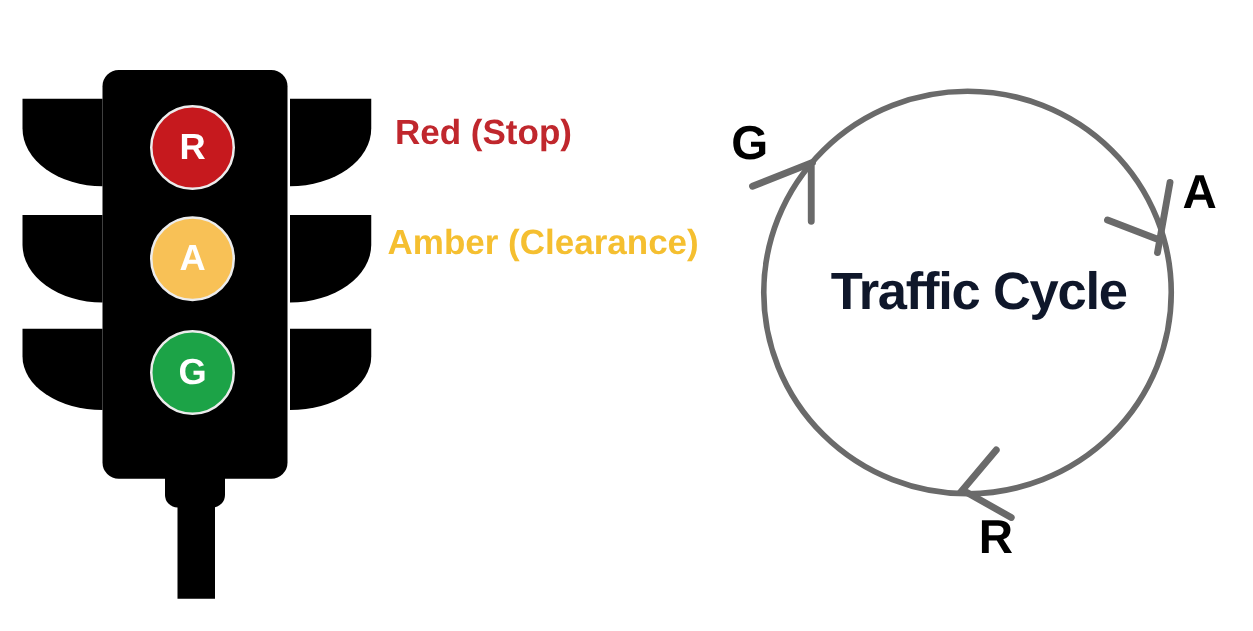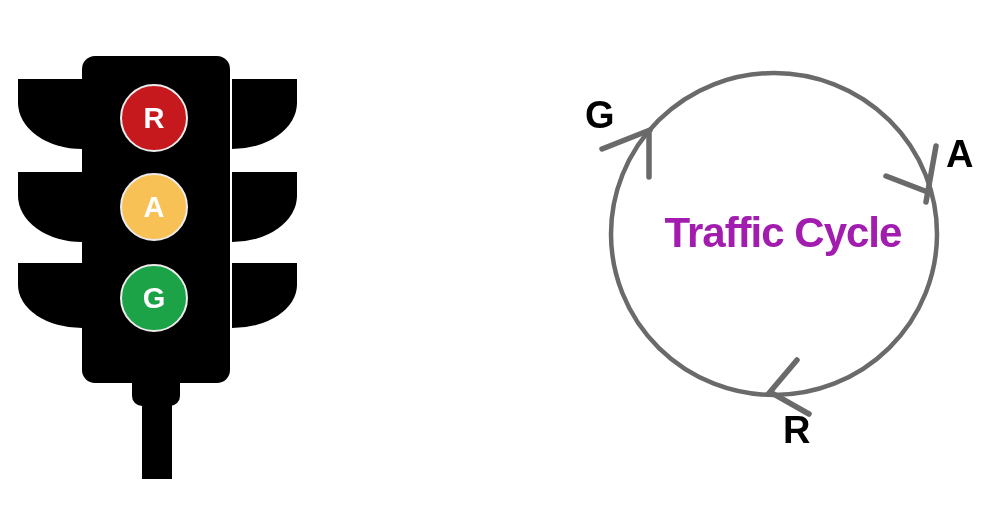--- a/index.html
+++ b/index.html
@@ -61,27 +61,29 @@
   <div class="light l-red" style="background-color: rgb(198, 25, 30);">
     <span>R</span>
   </div>
   <div class="light l-amber" style="background-color: rgb(248, 193, 86);">
     <span>A</span>
   </div>
   <div class="light l-green" style="background-color: rgb(28, 163, 71);">
     <span>G</span>
   </div>
 
+  <div class="llabel lab-red" style="color: rgb(192, 39, 45);">Red (Stop)</div>
+  <div class="llabel lab-amber" style="color: rgb(245, 191, 48);">Amber (Clearance)</div>
 
   <svg class="cycle-svg" width="1002" height="505" viewBox="0 0 1002 505">
     <ellipse cx="774" cy="234" rx="163" ry="161" fill="none" stroke-width="4.5" style="stroke: rgb(106, 106, 106);"></ellipse>
     <path d="M602,149 L650,130 M649,131 L649,177" fill="none" stroke-width="5.5" stroke-linecap="round" style="stroke: rgb(106, 106, 106);"></path>
     <path d="M886,176 L925,191 M936,146 L926,202" fill="none" stroke-width="5.5" stroke-linecap="round" style="stroke: rgb(106, 106, 106);"></path>
     <path d="M797,360 L770,392 L809,414" fill="none" stroke-width="5.5" stroke-linecap="round" style="stroke: rgb(106, 106, 106);"></path>
   </svg>
 
   <div class="cycle-letter cl-g">G</div>
   <div class="cycle-letter cl-a">A</div>
   <div class="cycle-letter cl-r">R</div>
 
-  <div class="cycle-title" style="color: #a21caf;">Traffic Cycle</div>
+  <div class="cycle-title" style="color: #0f172a;">Traffic Cycle</div>
 
 </div>
 
 </body></html>

